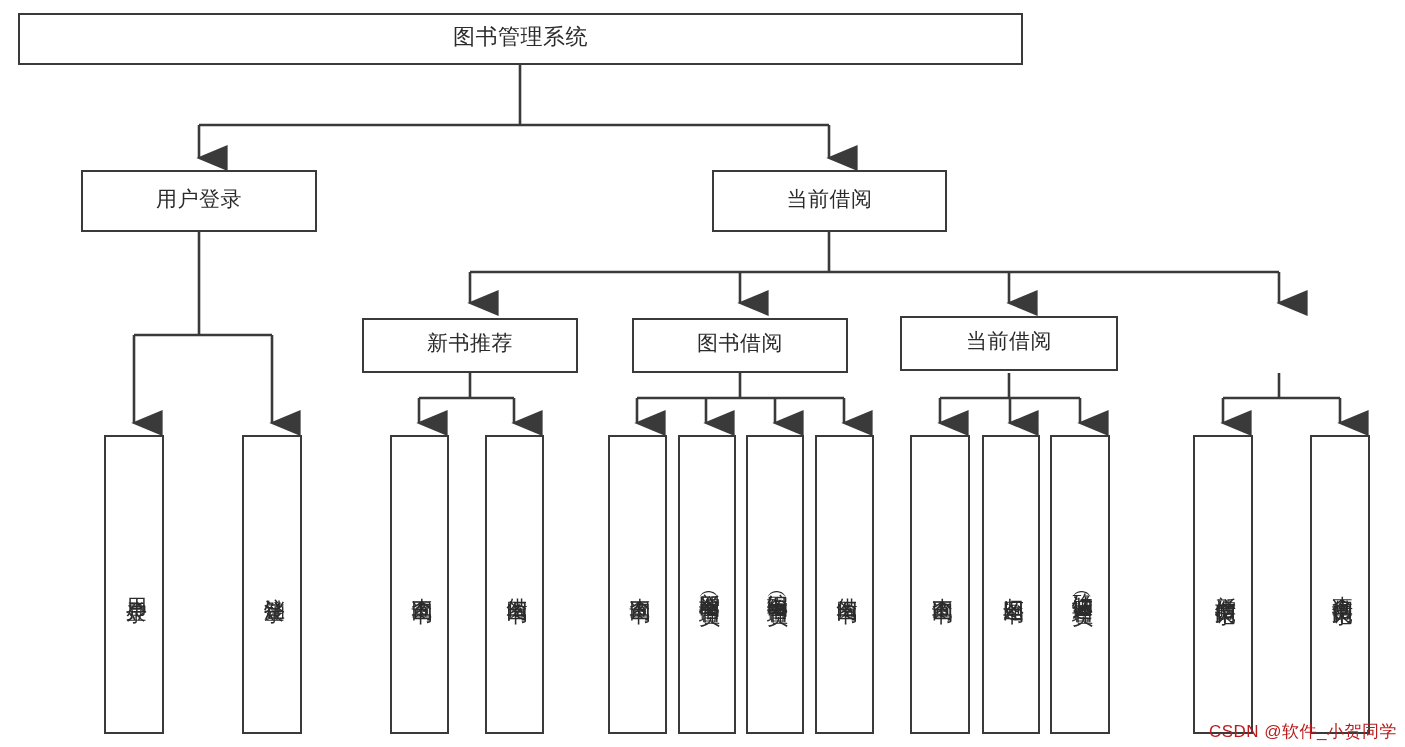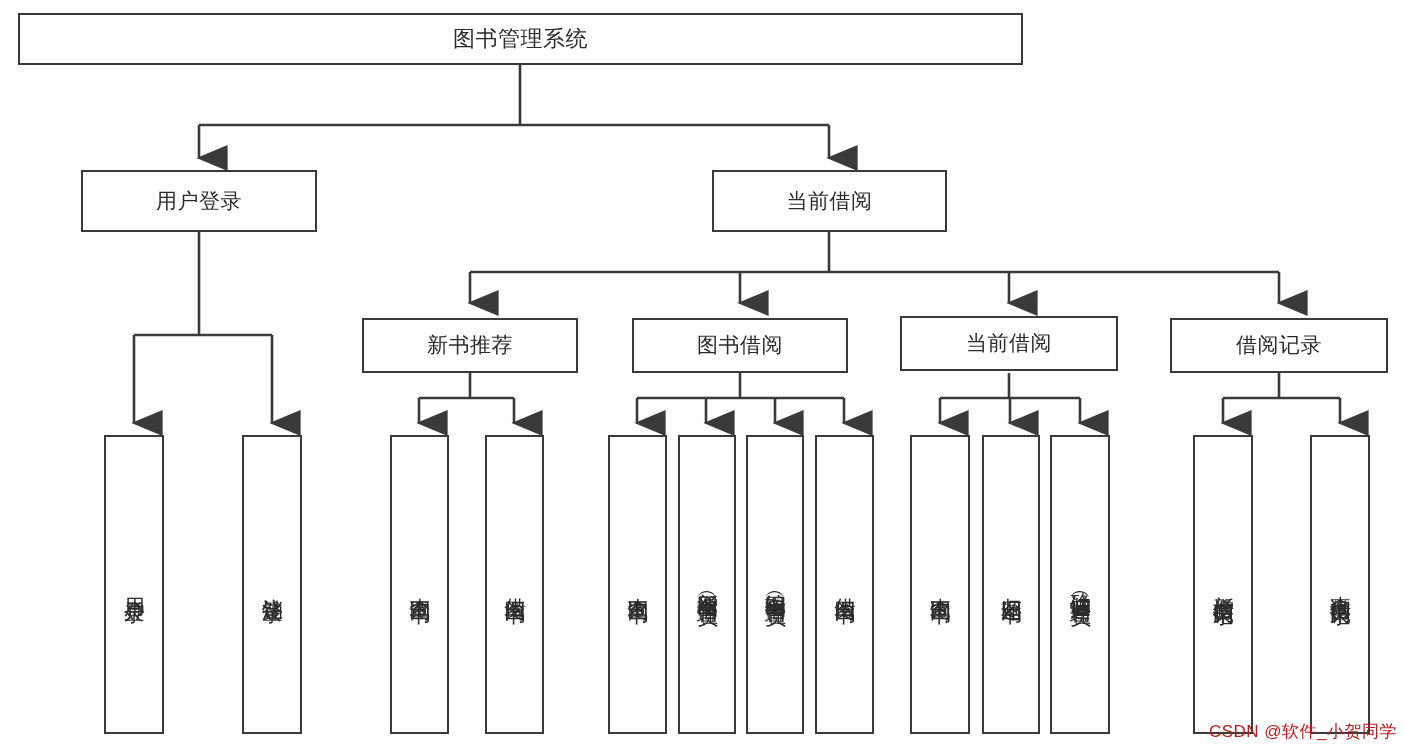--- a/index.html
+++ b/index.html
@@ -32,20 +32,21 @@
     border: 2px solid #3a3a3a;
     display: flex;
     align-items: center;
     justify-content: center;
     color: #2b2b2b;
   }
   .node .label {
     display: block;
     text-align: right;
     line-height: 1.05;
+    font-family: Liberation Mono, monospace;
   }
   
   .node.h .label {
     font-size: 21px;
     letter-spacing: 0.5px;
     white-space: nowrap;
   }
   .node.root .label {
     font-size: 22px;
   }
@@ -141,23 +142,20 @@
 
   <div class="node h" style="left:362px; top:318px; width:216px; height:55px;">
     <span class="label">新书推荐</span>
   </div>
   <div class="node h" style="left:632px; top:318px; width:216px; height:55px;">
     <span class="label">图书借阅</span>
   </div>
   <div class="node h" style="left:900px; top:316px; width:218px; height:55px;">
     <span class="label">当前借阅</span>
   </div>
-  <div class="node h" style="left:1170px; top:318px; width:218px; height:55px;">
-    <span class="label">借阅记录</span>
-  </div>
 
   <div class="node v" style="left:104px; top:435px; width:60px; height:299px;">
     <span class="label">用户登录</span>
   </div>
   <div class="node v" style="left:242px; top:435px; width:60px; height:299px;">
     <span class="label">注销登录</span>
   </div>
 
   <div class="node v" style="left:390px; top:435px; width:59px; height:299px;">
     <span class="label">查询图书</span>

